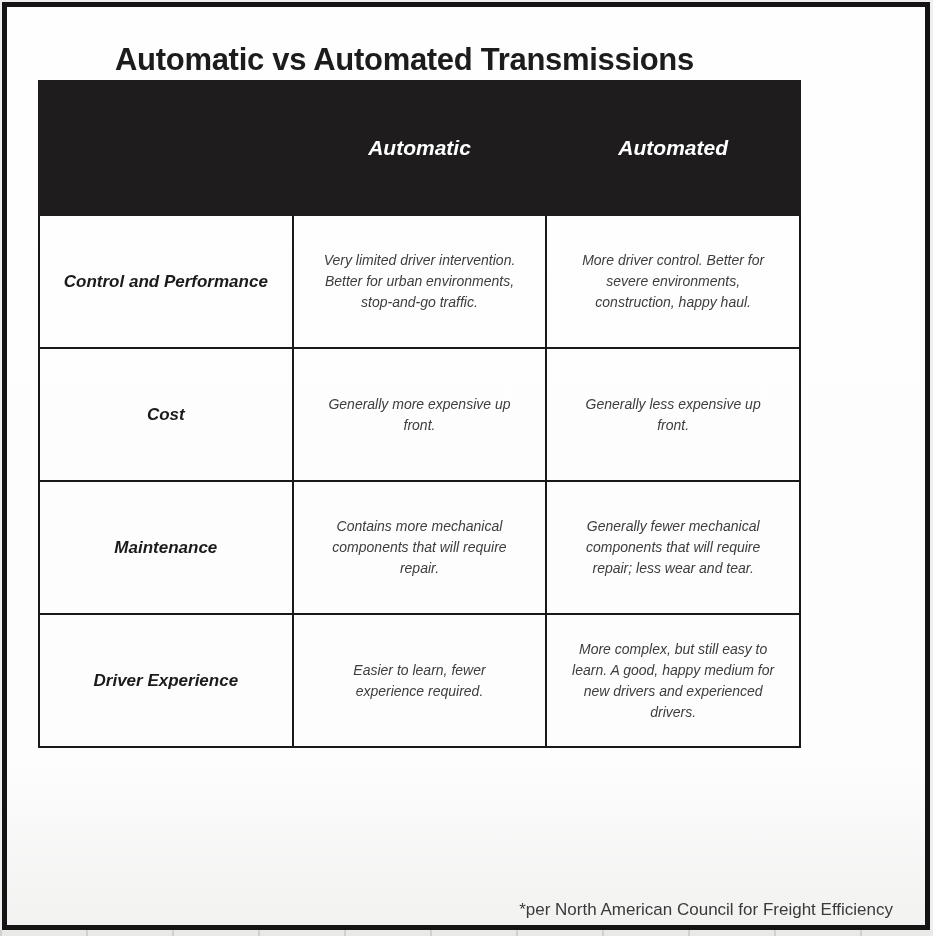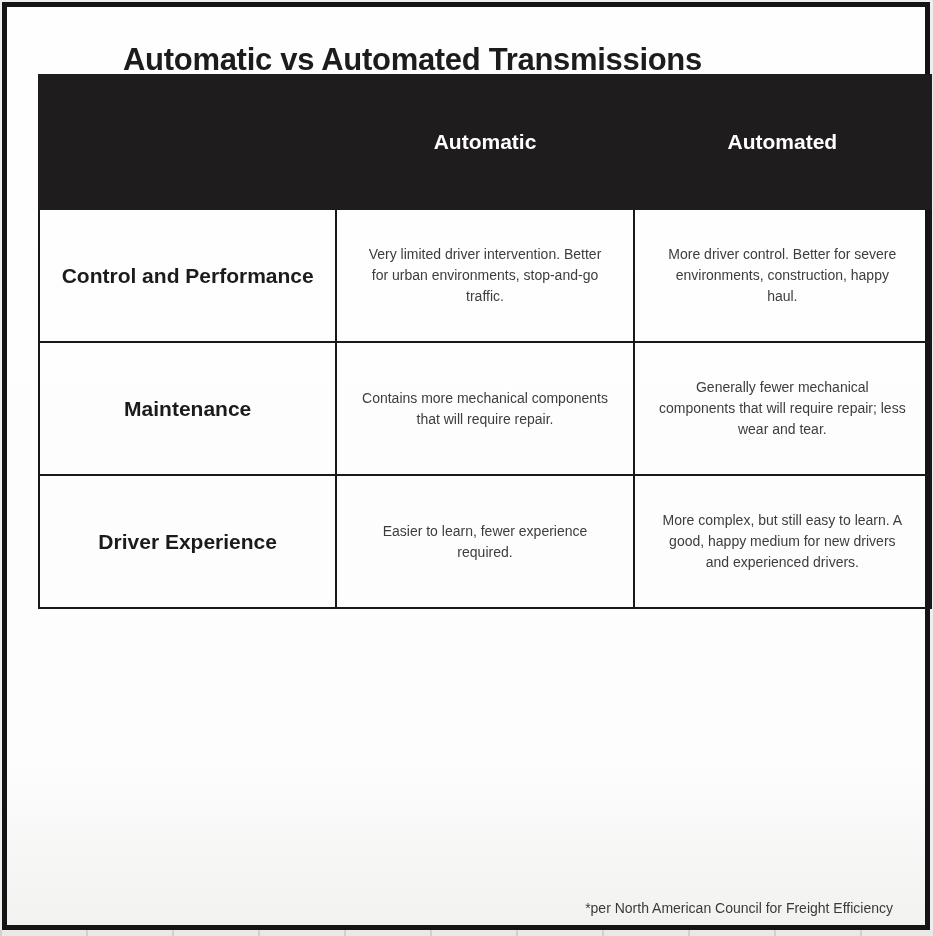--- a/index.html
+++ b/index.html
@@ -12,70 +12,71 @@
   }
   .page-frame {
     position: absolute;
     left: 2px; top: 2px;
     width: 928px; height: 928px;
     border: 5px solid #161314;
     background: linear-gradient(180deg, #fefefe 0%, #fdfdfd 82%, #f2f2f1 100%);
   }
   .title {
     position: absolute;
-    left: 12px; top: 42px;
+    left: 4px; top: 42px;
     width: 801px;
     text-align: center;
     font-size: 31px;
     font-weight: 700;
     letter-spacing: -0.3px;
     color: #1c1c1c;
   }
   table.comp {
     position: absolute;
-    left: 38px; top: 74px;
-    width: 894px;
+    left: 38px; top: 80px;
+    width: 763px;
     border-collapse: collapse;
     table-layout: fixed;
+    font-style: italic;
   }
   table.comp thead tr { height: 134px; }
   table.comp th {
     background: #1f1c1d;
     color: #ffffff;
     font-size: 21px;
     font-weight: 700;
     text-align: center;
     vertical-align: middle;
     border: 2px solid #1f1c1d;
   }
   table.comp tbody tr { height: 133px; }
   table.comp td {
     border: 2px solid #191919;
     text-align: center;
     vertical-align: middle;
     background: transparent;
   }
   td.row-label {
     font-weight: 700;
-    font-size: 21px;
+    font-size: 17px;
     color: #1b1b1b;
     padding: 10px 14px;
   }
   td.cell-text {
     font-size: 14px;
     line-height: 1.5;
     color: #3d3d3d;
     padding: 10px 24px;
   }
   .footnote {
     position: absolute;
     left: 38px; top: 900px;
     width: 855px;
     text-align: right;
-    font-size: 14px;
+    font-size: 17px;
     color: #3a3a3a;
   }
   .bottom-strip {
     position: absolute;
     left: 0; top: 930px;
     width: 933px; height: 6px;
     background-color: #e9e9e8;
     background-image: repeating-linear-gradient(90deg,
       rgba(0,0,0,0.10) 0px, rgba(0,0,0,0.10) 2px,
       rgba(0,0,0,0) 2px, rgba(0,0,0,0) 86px);
@@ -96,20 +97,25 @@
       <th>Automated</th>
     </tr>
   </thead>
   <tbody>
     <tr>
       <td class="row-label">Control and Performance</td>
       <td class="cell-text">Very limited driver intervention. Better for urban environments, stop-and-go traffic.</td>
       <td class="cell-text">More driver control. Better for severe environments, construction, happy haul.</td>
     </tr>
     <tr>
+      <td class="row-label">Cost</td>
+      <td class="cell-text">Generally more expensive up front.</td>
+      <td class="cell-text">Generally less expensive up front.</td>
+    </tr>
+    <tr>
       <td class="row-label">Maintenance</td>
       <td class="cell-text">Contains more mechanical components that will require repair.</td>
       <td class="cell-text">Generally fewer mechanical components that will require repair; less wear and tear.</td>
     </tr>
     <tr>
       <td class="row-label">Driver Experience</td>
       <td class="cell-text">Easier to learn, fewer experience required.</td>
       <td class="cell-text">More complex, but still easy to learn. A good, happy medium for new drivers and experienced drivers.</td>
     </tr>
   </tbody>

